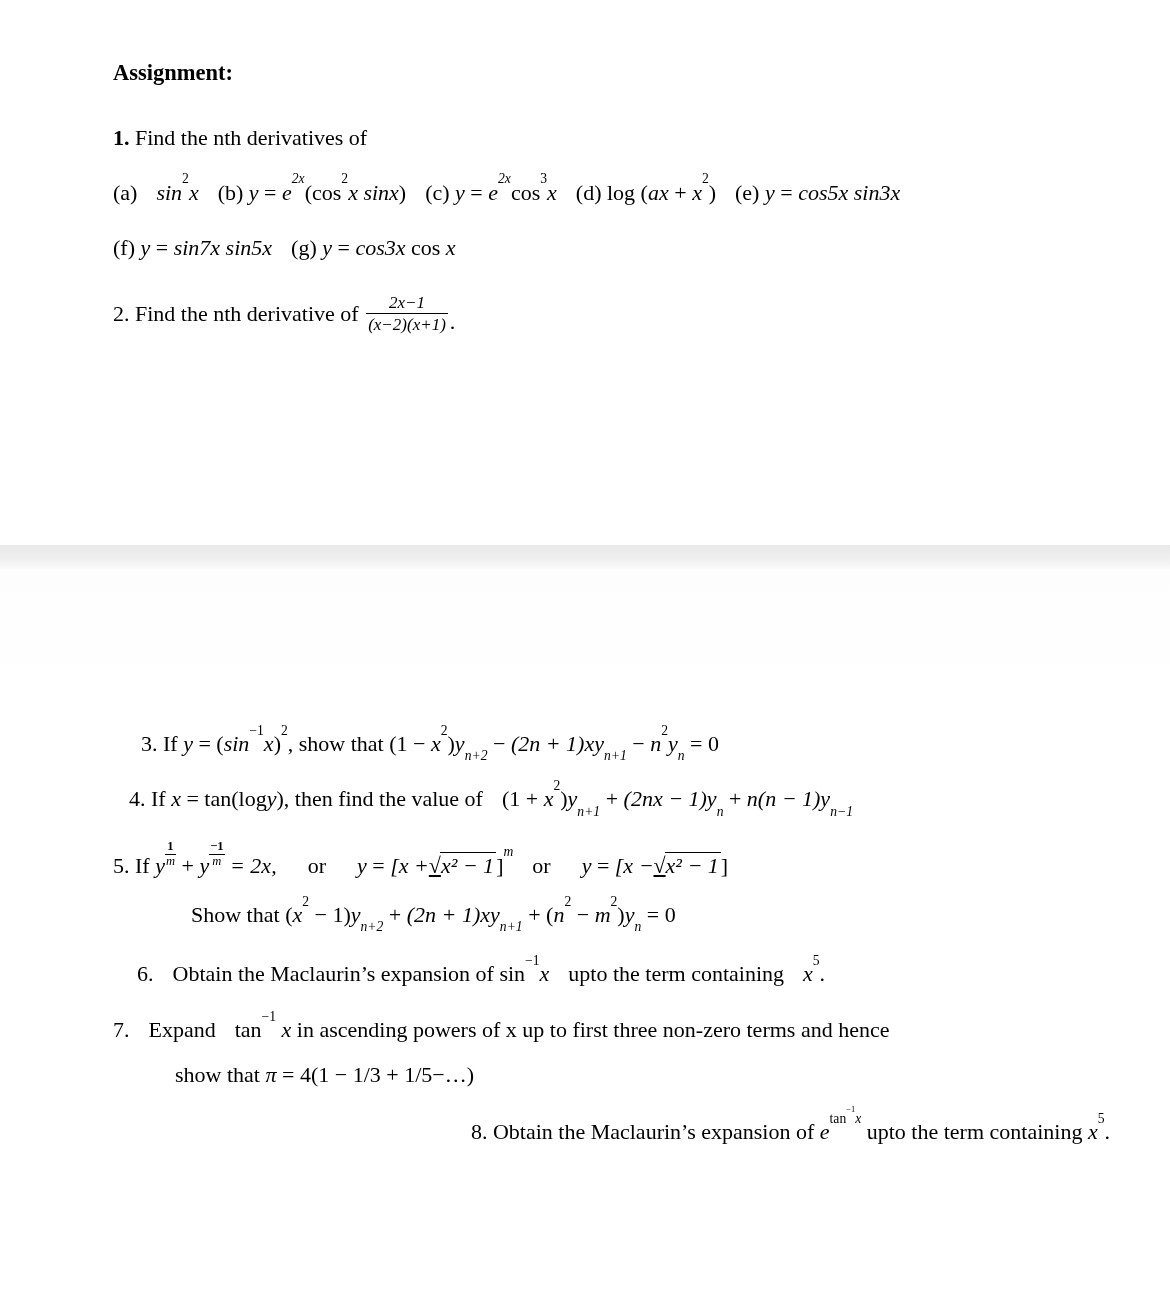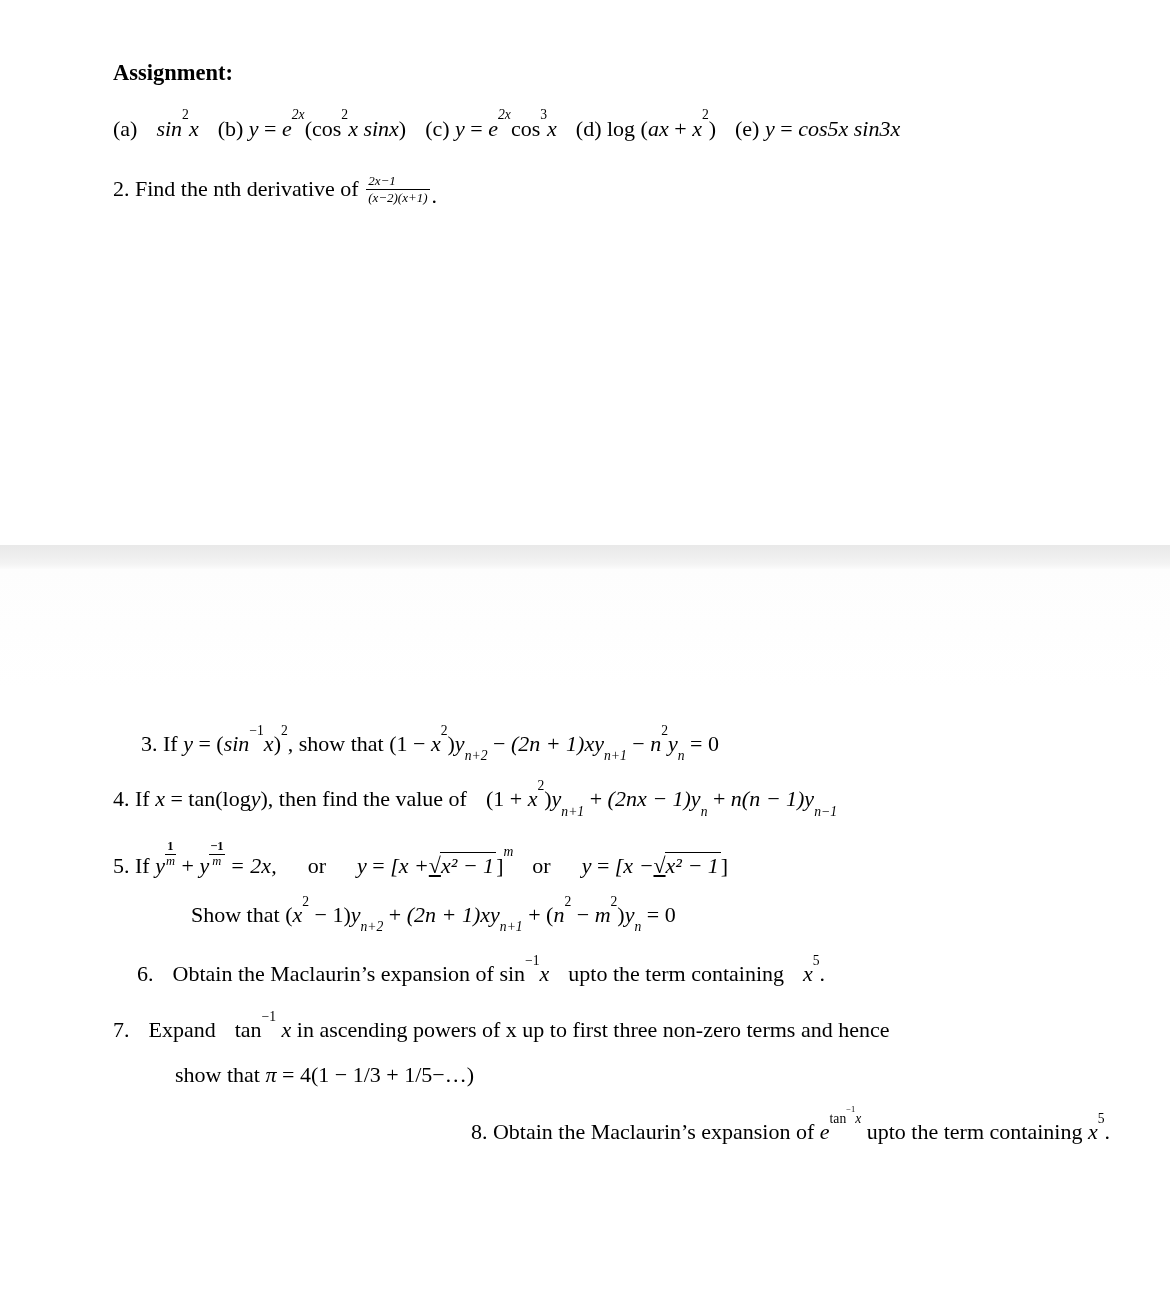--- a/index.html
+++ b/index.html
@@ -56,21 +56,21 @@
   }
 
   
   .p1-l1 { margin-top: 41px; }
   .p1-l2 { margin-top: 32px; }
   .p1-l3 { margin-top: 32px; }
   .p1-l4 { margin-top: 34px; }
 
   
   .p2-l1 { padding-top: 163px; margin-left: 28px; }
-  .p2-l2 { margin-top: 32px; }
+  .p2-l2 { margin-top: 32px; margin-left: 16px; }
   .p2-l3 { margin-top: 30px; }
   .p2-l4 { margin-top: 26px; text-indent: 78px; }
   .p2-l5 { margin-top: 36px; margin-left: 24px; }
   .p2-l6 { margin-top: 33px; }
   .p2-l7 { margin-top: 22px; text-indent: 62px; }
   .p2-l8 { margin-top: 34px; text-align: right; }
 
   .num { font-weight: normal; }
   .num.b { font-weight: bold; }
 
@@ -82,21 +82,22 @@
     line-height: 0;
     position: relative;
   }
   sup { top: -0.58em; }
   sub { bottom: -0.30em; }
 
   
   .frac {
     display: inline-block;
     vertical-align: -0.52em;
-    font-size: 13px;
+    text-align: center;
+    font-size: 17px;
     line-height: 1.12;
     margin: 0 2px;
   }
   .frac .numer {
     display: block;
     border-bottom: 1.6px solid #000;
     padding: 0 2px 1px 2px;
   }
   .frac .denom {
     display: block;
@@ -138,20 +139,24 @@
   .sp-lg { display: inline-block; width: 20px; }
 </style>
 </head>
 <body>
 
 <div class="page" id="page-one">
   <div class="body-wrap">
 
     <div class="heading">Assignment:</div>
 
+    <div class="line p1-l1">
+      <span class="num b">1.</span>
+      <span>Find the nth derivatives of</span>
+    </div>
 
     <div class="line p1-l2">
       <span>(a)</span>
       <span class="sp"></span>
       <span class="mi">sin</span><sup class="mup">2</sup><span class="mi">x</span>
       <span class="sp"></span>
       <span>(b)</span>
       <span class="mi">y</span>
       <span>=</span>
       <span class="mi">e</span><sup class="mi">2x</sup><span class="mup">(cos</span><sup class="mup">2</sup><span class="mi">x sinx</span><span class="mup">)</span>
@@ -166,20 +171,33 @@
       <span class="mup">(</span><span class="mi">ax</span>
       <span>+</span>
       <span class="mi">x</span><sup class="mup">2</sup><span class="mup">)</span>
       <span class="sp"></span>
       <span>(e)</span>
       <span class="mi">y</span>
       <span>=</span>
       <span class="mi">cos5x sin3x</span>
     </div>
 
+    <div class="line p1-l3">
+      <span>(f)</span>
+      <span class="mi">y</span>
+      <span>=</span>
+      <span class="mi">sin7x sin5x</span>
+      <span class="sp"></span>
+      <span>(g)</span>
+      <span class="mi">y</span>
+      <span>=</span>
+      <span class="mi">cos3x</span>
+      <span class="mup">cos</span>
+      <span class="mi">x</span>
+    </div>
 
     <div class="line p1-l4">
       <span class="num">2.</span>
       <span>Find the nth derivative of</span>
       <span class="frac">
         <span class="numer mi">2x−1</span>
         <span class="denom mi">(x−2)(x+1)</span>
       </span><span class="frac-tail">.</span>
     </div>
 

